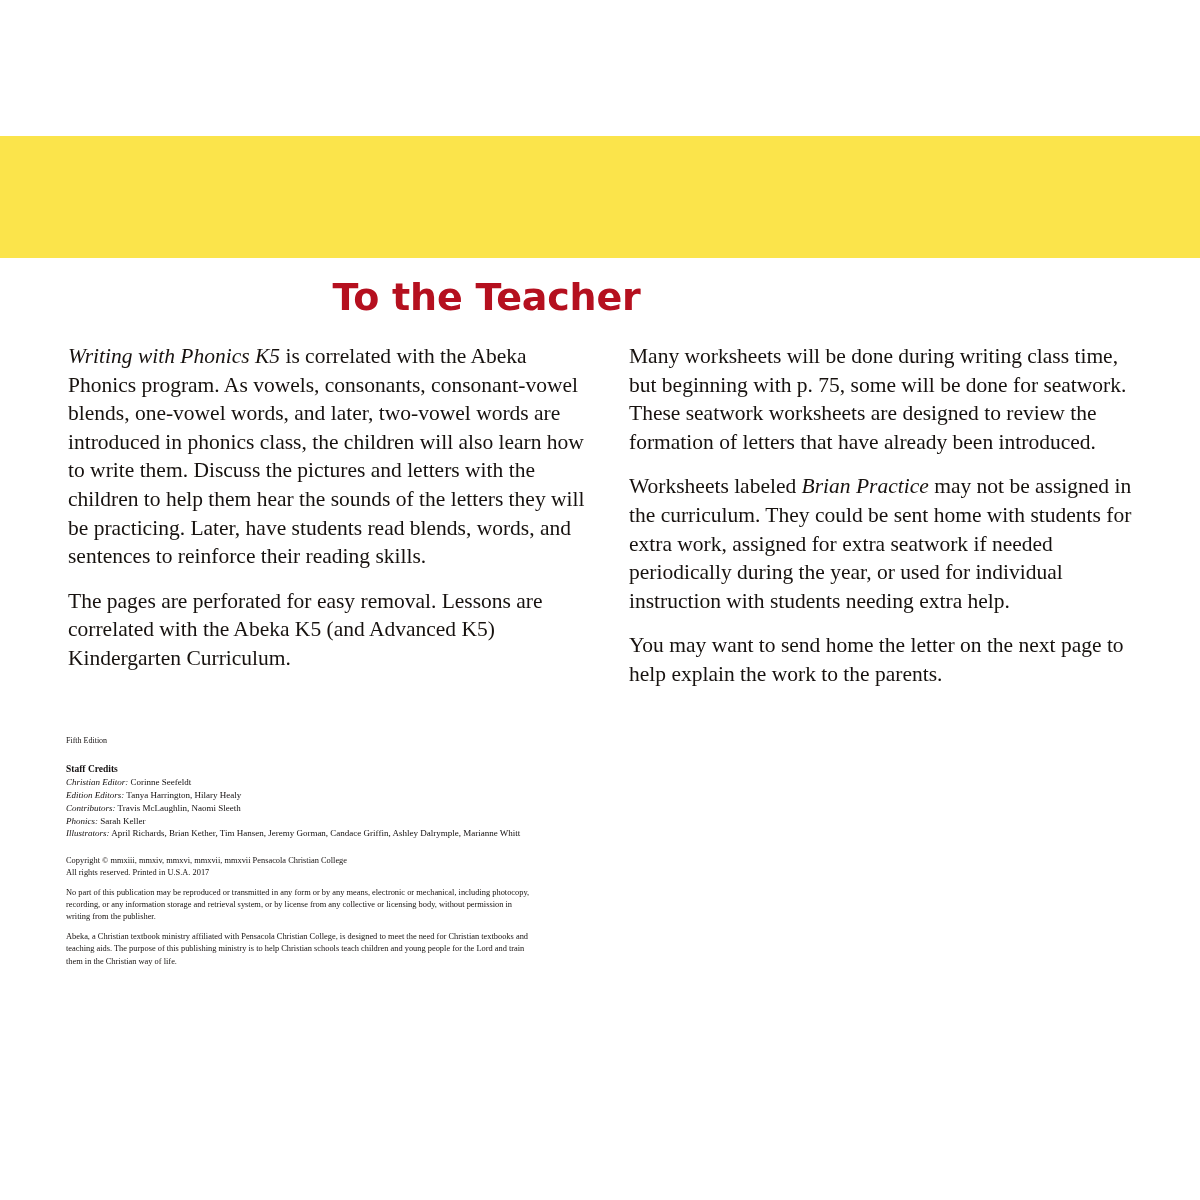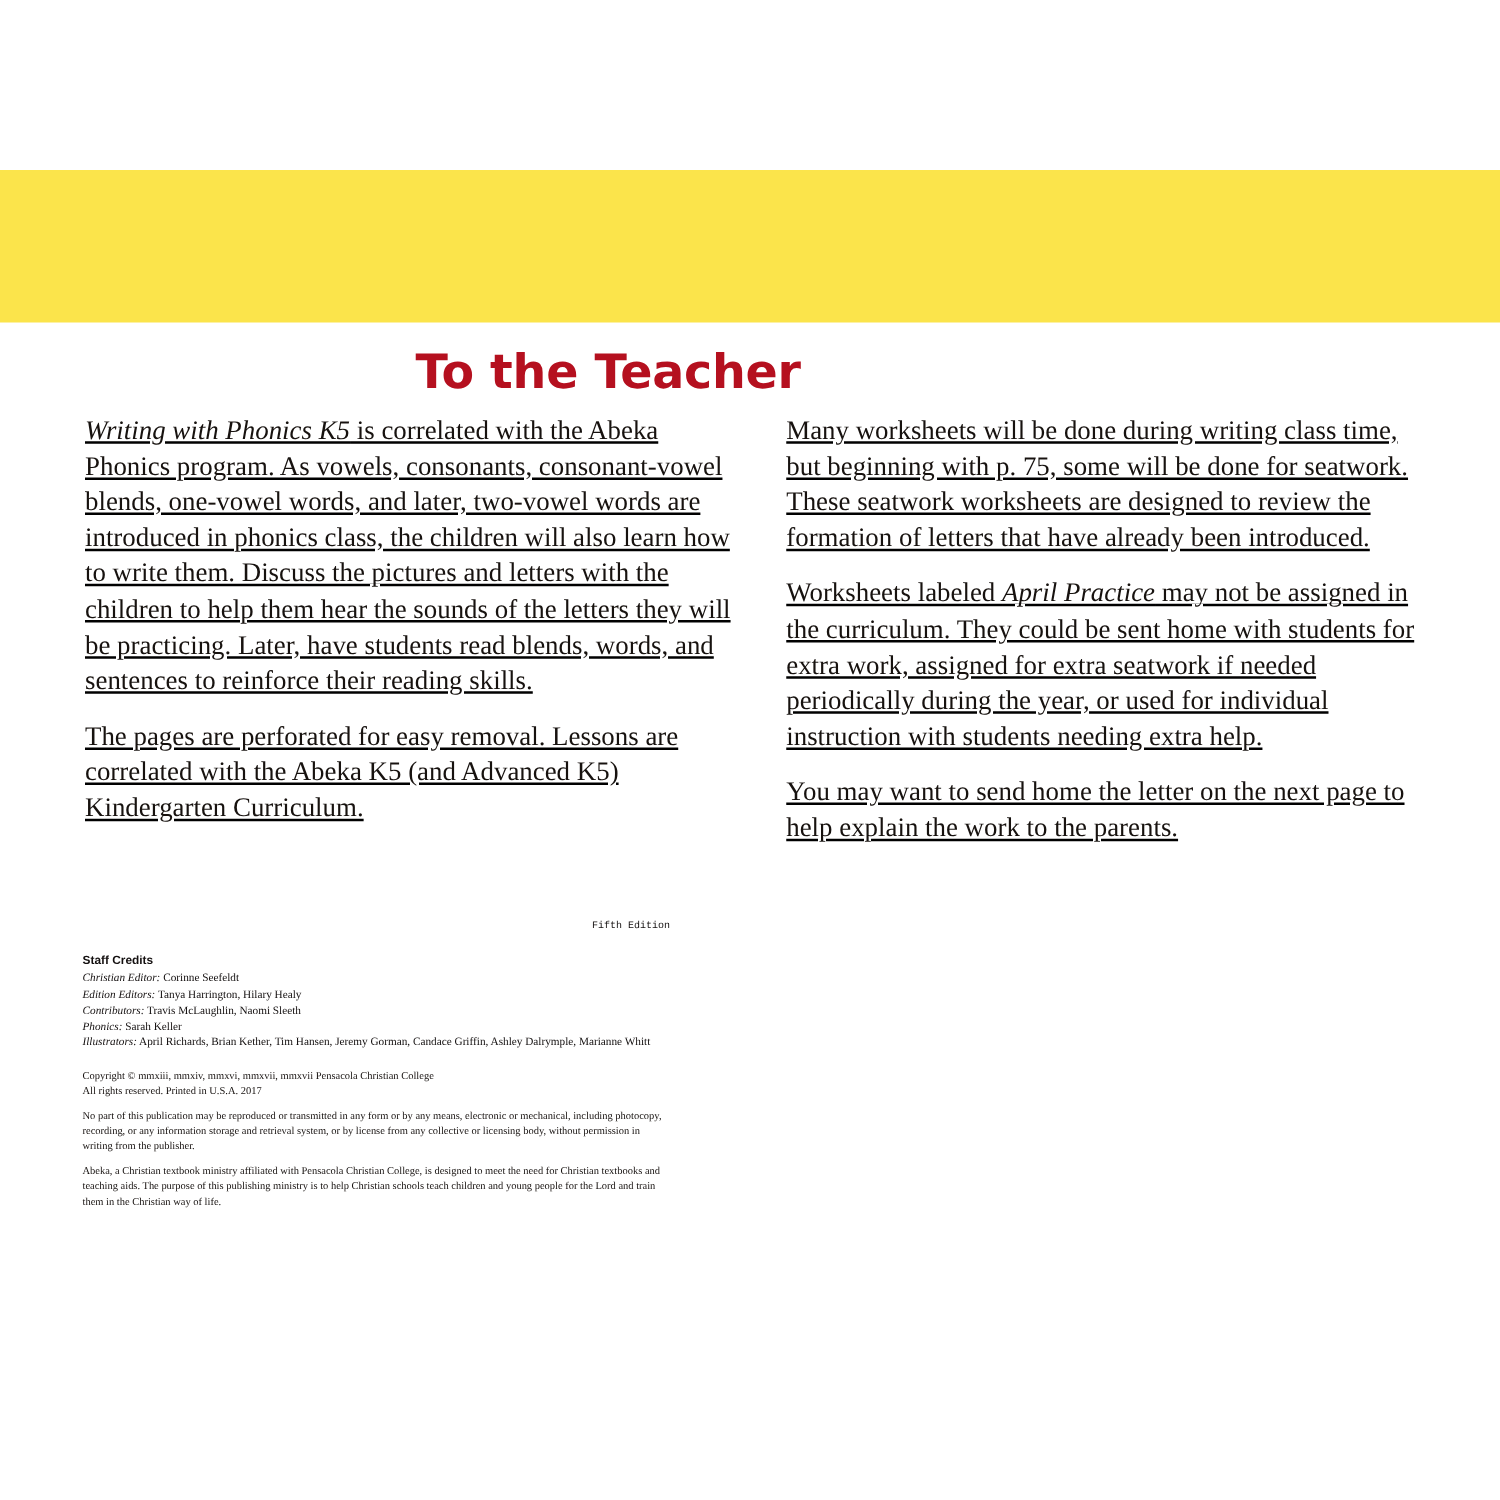--- a/index.html
+++ b/index.html
@@ -42,25 +42,24 @@
     font-weight: bold;
     font-size: 38px;
     letter-spacing: -0.2px;
     color: #b5101f;
   }
 
   
   .columns {
     position: absolute;
     left: 68px;
-    top: 330px;
+    top: 342px;
     width: 1082px;
     display: flex;
     gap: 40px;
-    text-decoration: underline;
   }
   .col {
     width: 522px;
   }
   .col p {
     margin: 0 0 16px 0;
     font-family: "Liberation Serif", serif;
     font-size: 21.5px;
     line-height: 1.33;
     color: #17120f;
@@ -85,32 +84,31 @@
   }
   .colophon .book-title .ital {
     font-style: italic;
     font-weight: bold;
   }
   .colophon .book-title .rom {
     font-style: normal;
     font-weight: normal;
   }
   .colophon .edition {
-    font-family: Liberation Mono, monospace;
+    font-family: Liberation Serif, serif;
     font-size: 8px;
     line-height: 1.2;
     margin: 1px 0 0 0;
-    text-align: right;
   }
 
   .credits {
     margin-top: 17px;
   }
   .credits .heading {
-    font-family: Liberation Sans, sans-serif;
+    font-family: Liberation Serif, serif;
     font-size: 9.5px;
     font-weight: bold;
     line-height: 1.35;
     margin: 0 0 1px 0;
   }
   .credits .line {
     font-family: "Liberation Serif", serif;
     font-size: 9px;
     line-height: 1.42;
     margin: 0;
@@ -145,21 +143,21 @@
 
   <div class="columns">
 
     <div class="col">
       <p><i>Writing with Phonics K5</i><span> is correlated with the Abeka Phonics program.  As vowels, consonants, consonant-vowel blends, one-vowel words, and later, two-vowel words are introduced in phonics class, the children will also learn how to write them.  Discuss the pictures and letters with the children to help them hear the sounds of the letters they will be practicing.  Later, have students read blends, words, and sentences to reinforce their reading skills.</span></p>
       <p>The pages are perforated for easy removal.  Lessons are correlated with the Abeka K5 (and Advanced K5) Kindergarten Curriculum.</p>
     </div>
 
     <div class="col">
       <p>Many worksheets will be done during writing class time, but beginning with p. 75, some will be done for seatwork.  These seatwork worksheets are designed to review the formation of letters that have already been introduced.</p>
-      <p><span>Worksheets labeled </span><i>April Practice</i><span> may not be assigned in the curriculum.  They could be sent home with students for extra work, assigned for extra seatwork if needed periodically during the year, or used for individual instruction with students needing extra help.</span></p>
+      <p><span>Worksheets labeled </span><i>Brian Practice</i><span> may not be assigned in the curriculum.  They could be sent home with students for extra work, assigned for extra seatwork if needed periodically during the year, or used for individual instruction with students needing extra help.</span></p>
       <p>You may want to send home the letter on the next page to help explain the work to the parents.</p>
     </div>
 
   </div>
 
   <div class="colophon">
 
     <p class="edition">Fifth Edition</p>
 
     <div class="credits">

